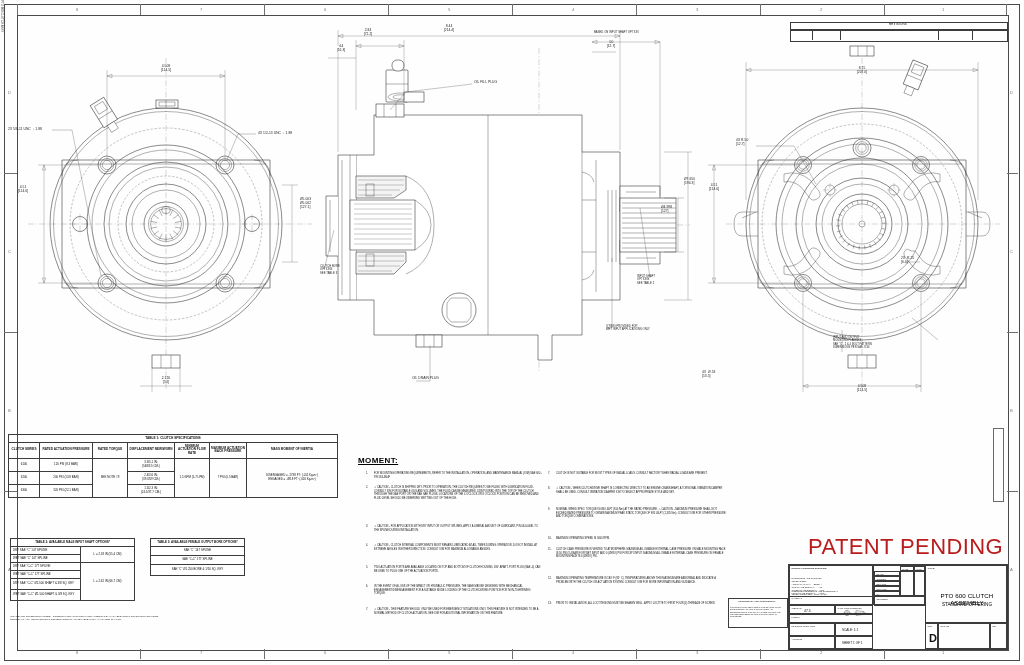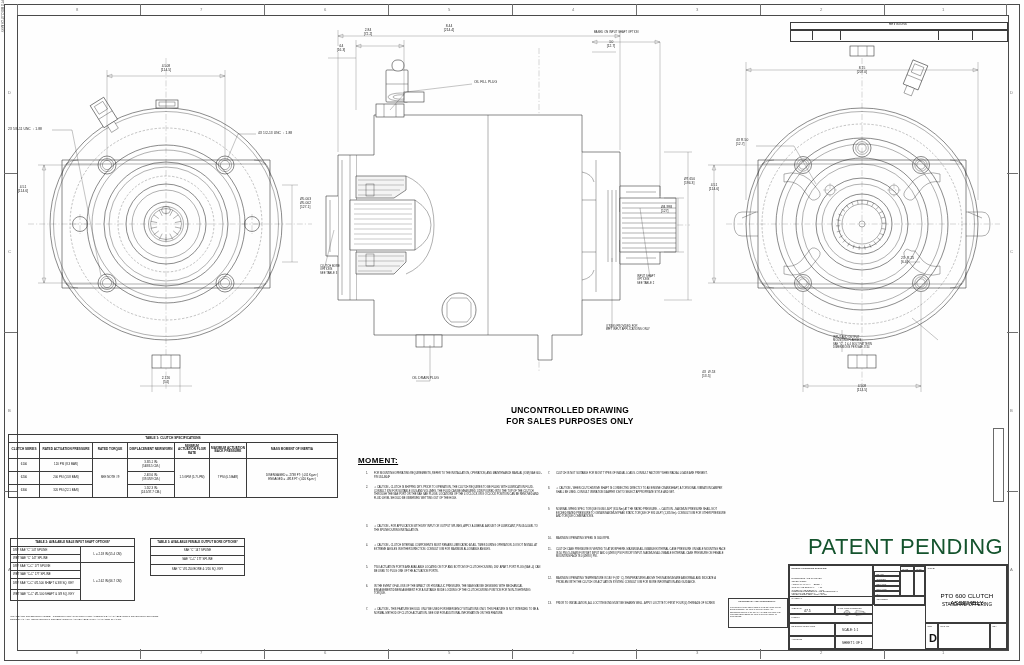--- a/index.html
+++ b/index.html
@@ -30,21 +30,21 @@
   
   .notes-title{position:absolute;font-size:8px;font-weight:bold;letter-spacing:.4px;}
   .note{position:absolute;font-size:2.55px;line-height:1.42;color:#111;width:168px;}
   .note .num{position:absolute;left:-8px;top:0;font-size:2.6px;}
   .note.r{width:172px;}
 
   
   #stamp{position:absolute;text-align:center;font-weight:bold;font-size:8.4px;
          line-height:1.28;letter-spacing:.25px;}
 
-  #patent{position:absolute;font-size:22px;letter-spacing:.4px;color:#14532d;}
+  #patent{position:absolute;font-size:22px;letter-spacing:.4px;color:#b91c1c;}
 
   
   #tb{position:absolute;border:1px solid #3b3b3b;}
   #tb div{position:absolute;box-sizing:border-box;}
   .tbcell{border:.6px solid #3b3b3b;}
   .tbl-lbl{font-size:2.5px;color:#222;position:absolute;left:1.5px;top:1px;}
   .tbl-val{font-size:4.4px;color:#111;position:absolute;}
 
   
   svg{position:absolute;overflow:visible;}
@@ -580,24 +580,20 @@
 [6.4]</div>
   <div class="t t3" style="left:833px;top:336px;font-size:2.65px;">INPUT AND OUTPUT
 MOUNTING FLANGES
 SAE "C", 2 &amp; 4 BOLT PATTERN
 DIMENSIONS PER SAE J744</div>
   <div class="t t4" style="left:702px;top:370px;">4X  Ø.53
 [13.5]</div>
   <div class="t t4 tc" style="left:845px;top:384px;width:34px;">4.508
 [114.5]</div>
 
-  <div id="stamp" style="left:455px;top:405px;width:230px;">
-    <div>UNCONTROLLED DRAWING</div>
-    <div>FOR SALES PURPOSES ONLY</div>
-  </div>
 
   <table class="tbl" style="left:8px;top:434px;width:330px;">
     <tbody>
         <tr>
       <th class="tblhdr" colspan="7" style="font-size:3.2px;padding:1.5px;">TABLE 1: CLUTCH SPECIFICATIONS</th>
     </tr>
     <tr style="height:16px;">
       <th style="width:28px;">CLUTCH SERIES</th>
       <th style="width:50px;">RATED ACTUATION PRESSURE</th>
       <th style="width:32px;">RATED TORQUE</th>

